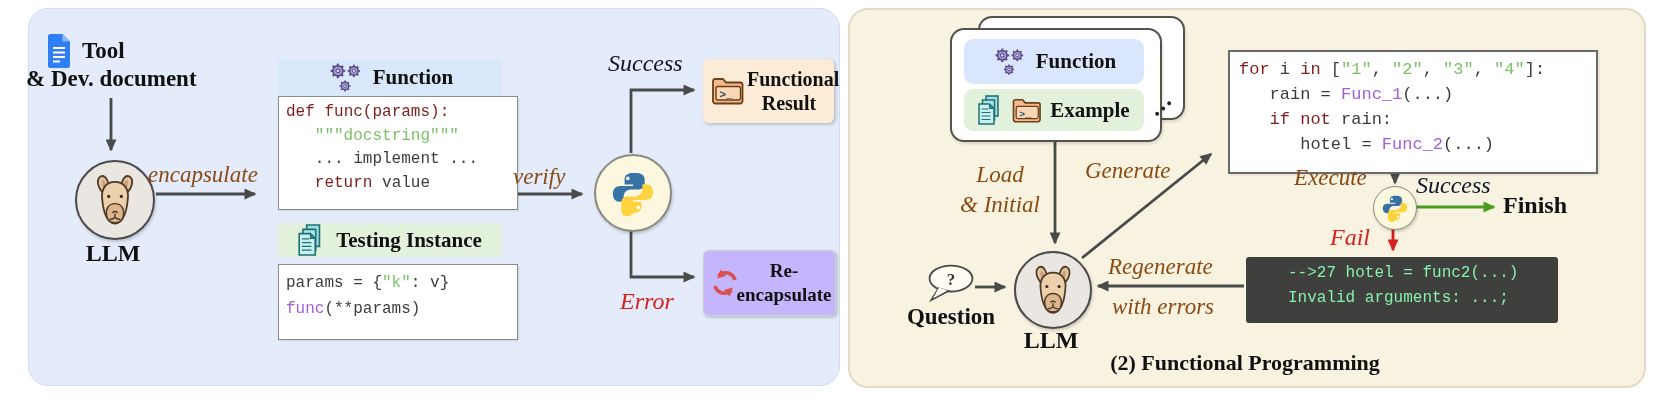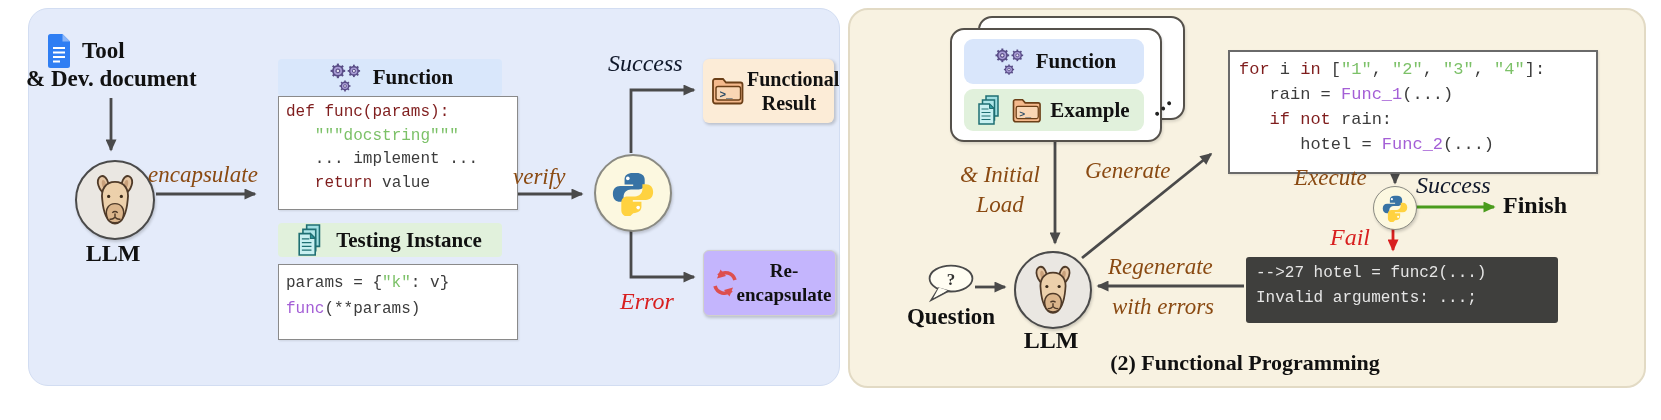--- a/index.html
+++ b/index.html
@@ -15,21 +15,21 @@
   .red{color:#d81f1f;}
   .codebox{position:absolute;background:#ffffff;border:1.5px solid #8a8a8a;
            font-family:"Liberation Mono","DejaVu Sans Mono",monospace;white-space:pre;
            box-shadow:1px 1px 2px rgba(0,0,0,0.10);}
   .hdr{position:absolute;display:flex;align-items:center;justify-content:center;gap:10px;}
   .tok-kw{color:#7f1d1d;}
   .tok-pale{color:#7f1d1d;}
   .tok-str{color:#7cc168;}
   .tok-plain{color:#3c3c3c;}
   .tok-fn{color:#a45fd6;}
-  .tok-err{color:#e5e5e5;}
+  .tok-err{color:#86efac;margin-left:32px;}
   .circle{position:absolute;border-radius:50%;display:flex;align-items:center;justify-content:center;
           box-shadow:1px 2px 3px rgba(0,0,0,0.18);}
   .llmcircle{background:#eae7e2;border:2.5px solid #4a4a4a;}
   .pycircle{background:#fcf8e0;border:2px solid #8a8a82;}
   .resultbox{position:absolute;border-radius:6px;display:flex;align-items:center;
              box-shadow:1.5px 1.5px 3px rgba(0,0,0,0.18);}
   .card{position:absolute;background:#ffffff;border:2px solid #55514b;border-radius:14px;
         box-shadow:1px 2px 3px rgba(0,0,0,0.12);}
   .pill{position:absolute;border-radius:9px;display:flex;align-items:center;justify-content:center;gap:10px;}
   .darkbox{position:absolute;background:#3f3f3d;border-radius:3px;
@@ -217,22 +217,22 @@
         <use xlink:href="#papersdef" href="#papersdef"></use>
       </svg>
     <svg width="30" height="27" viewBox="0 0 33 30" xmlns:xlink="http://www.w3.org/1999/xlink">
       <use xlink:href="#folderdef" href="#folderdef"></use>
       <text x="8" y="22" font-family="Liberation Mono, DejaVu Sans Mono, monospace" font-size="11" font-weight="bold" fill="#2a4a66">&gt;_</text>
     </svg>
     <span class="serifb" style="font-size:21px">Example</span>
   </div>
 
   <div class="abs ital" style="left:945px;top:160px;width:110px;text-align:center;font-size:23px;line-height:30px">
+    <div>Load</div>
     <div>&amp; Initial</div>
-    <div>Load</div>
   </div>
   <div class="abs ital" style="left:1085px;top:158px;font-size:23px">Generate</div>
 
   <div class="codebox" style="left:1228px;top:50px;width:348px;height:110px;font-size:17px;line-height:25px;padding:5px 9px;border-width:2px;border-color:#6a6a6a"><div><span class="tok-kw">for</span><span class="tok-plain"> i </span><span class="tok-kw">in</span><span class="tok-plain"> [</span><span class="tok-str">"1"</span><span class="tok-plain">, </span><span class="tok-str">"2"</span><span class="tok-plain">, </span><span class="tok-str">"3"</span><span class="tok-plain">, </span><span class="tok-str">"4"</span><span class="tok-plain">]:</span></div><div><span class="tok-plain">   rain = </span><span class="tok-fn">Func_1</span><span class="tok-plain">(...)</span></div><div><span class="tok-plain">   </span><span class="tok-kw">if not</span><span class="tok-plain"> rain:</span></div><div><span class="tok-plain">      hotel = </span><span class="tok-fn">Func_2</span><span class="tok-plain">(...)</span></div></div>
 
   <div class="abs ital" style="left:1294px;top:165px;font-size:23px">Execute</div>
 
   <div class="circle pycircle" style="left:1373px;top:186px;width:42px;height:42px;border-width:1.5px">
     <svg width="28" height="28" viewBox="0 0 48 48" xmlns:xlink="http://www.w3.org/1999/xlink">
         <use xlink:href="#pythondef" href="#pythondef"></use>

